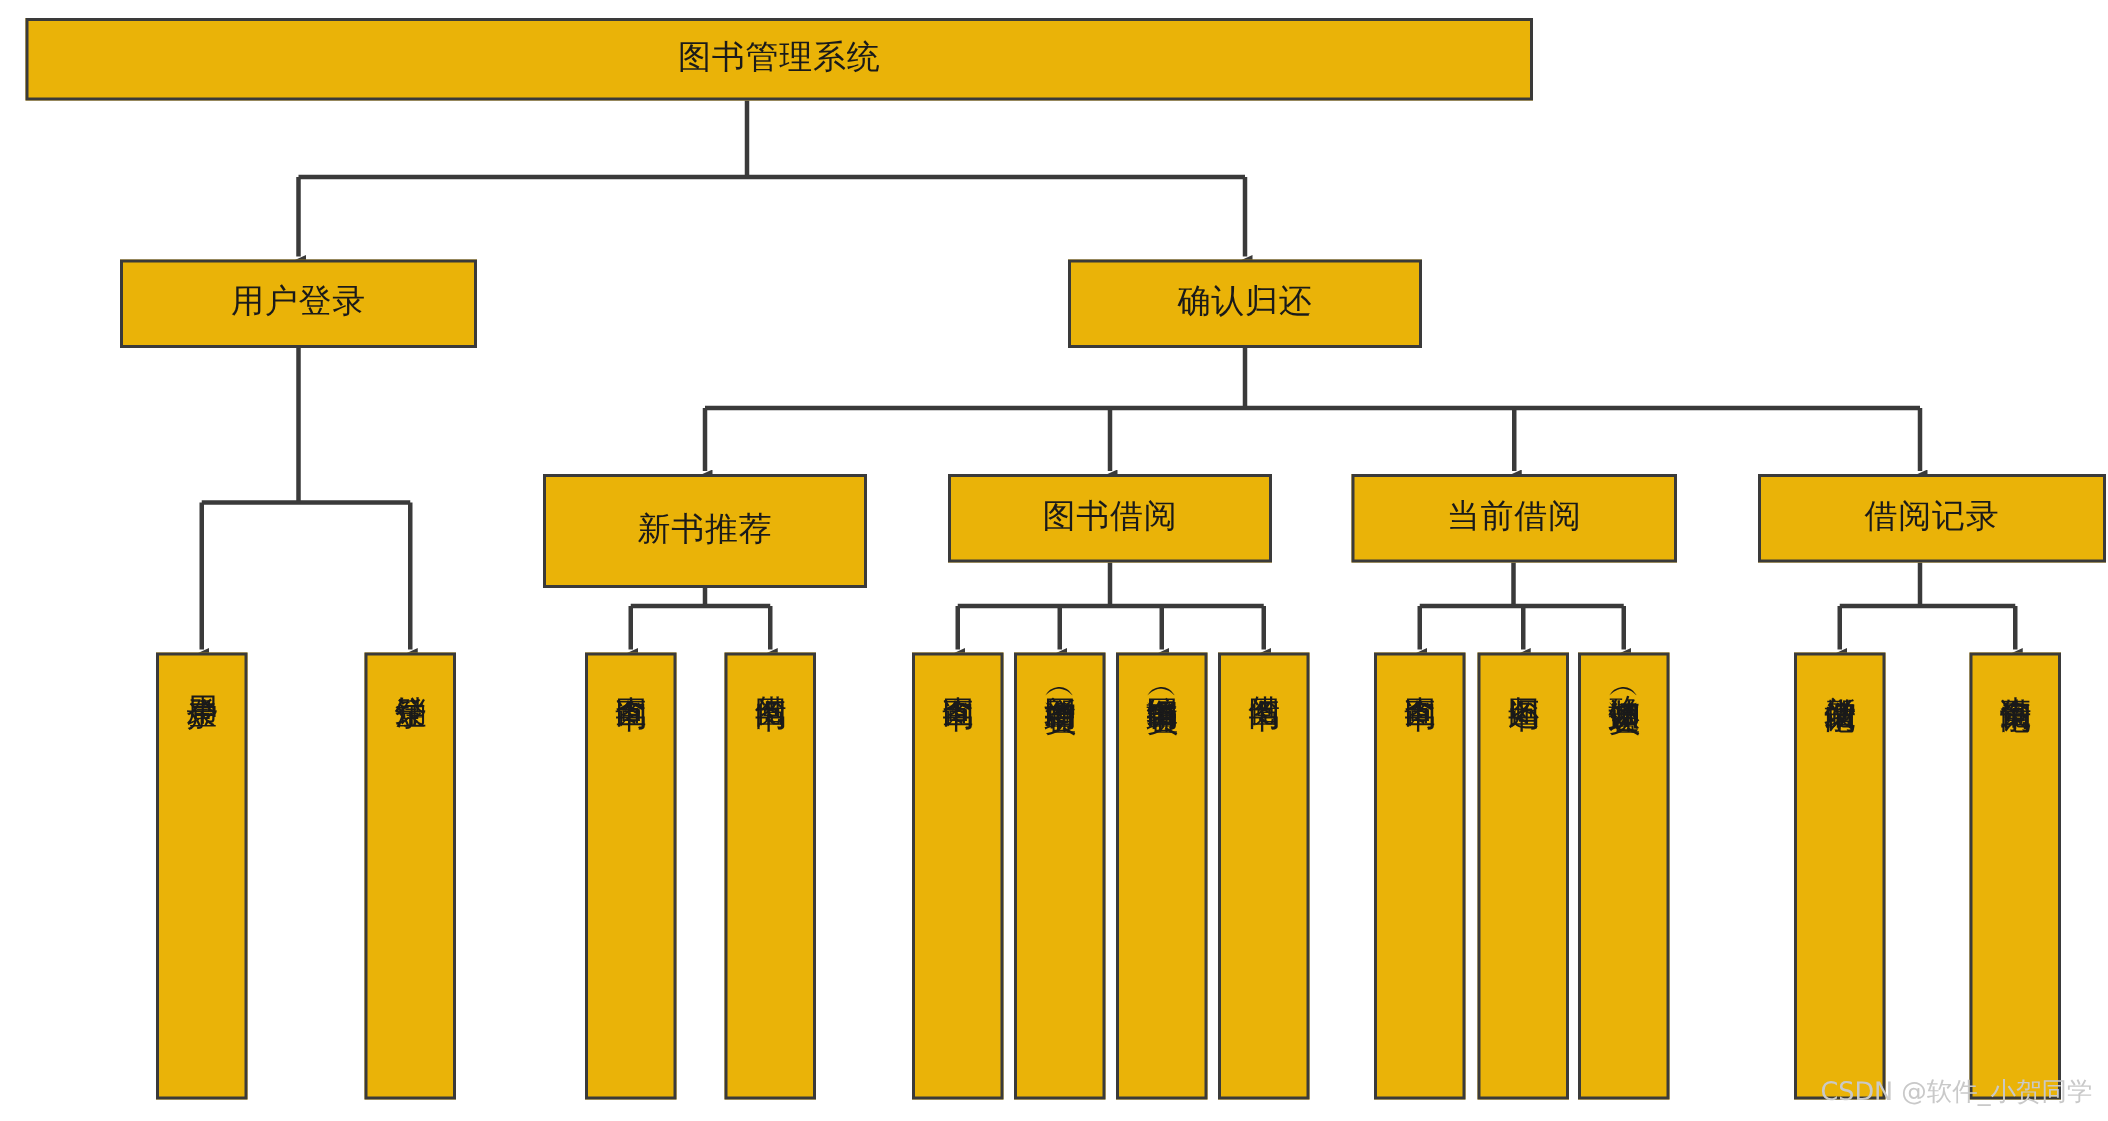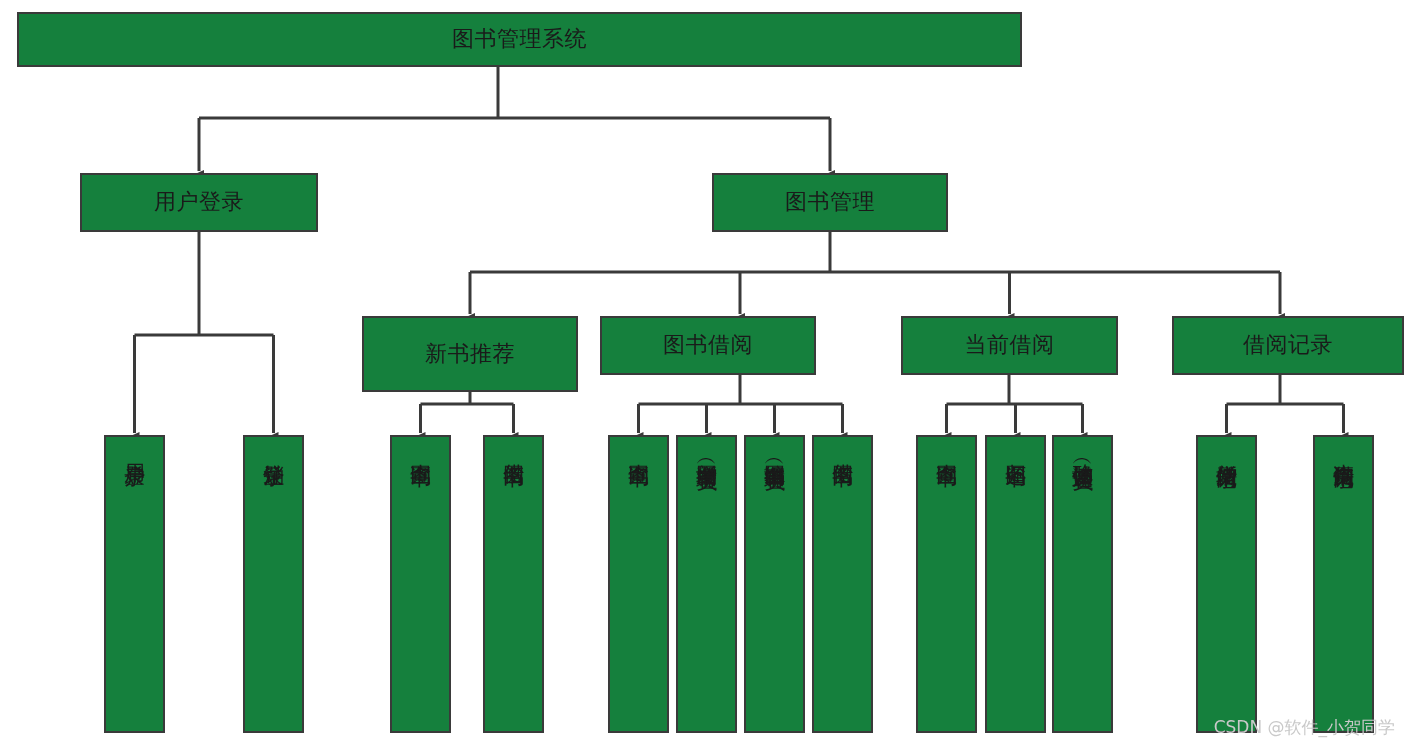--- a/index.html
+++ b/index.html
@@ -23,21 +23,21 @@
   svg.canvas {
     position: absolute;
     top: 0;
     left: 0;
     width: 1405px;
     height: 747px;
   }
   .node-box {
     position: absolute;
     box-sizing: border-box;
-    background: #15803d;
+    background: #eab308;
     border: 2px solid #3a3a3a;
     display: flex;
     align-items: center;
     justify-content: center;
     overflow: hidden;
   }
   .node-label {
     color: #1a1a1a;
     white-space: nowrap;
     letter-spacing: 0.5px;
@@ -121,26 +121,26 @@
   </svg>
 
   <div id="nodes-layer">
       <div class="node-box" style="left: 17px; top: 12px; width: 1005px; height: 55px;">
         <span class="node-label horizontal">图书管理系统</span>
       </div>
       <div class="node-box" style="left: 80px; top: 173px; width: 238px; height: 59px;">
         <span class="node-label horizontal">用户登录</span>
       </div>
       <div class="node-box" style="left: 712px; top: 173px; width: 236px; height: 59px;">
-        <span class="node-label horizontal">图书管理</span>
+        <span class="node-label horizontal">确认归还</span>
       </div>
       <div class="node-box" style="left: 362px; top: 316px; width: 216px; height: 76px;">
         <span class="node-label horizontal">新书推荐</span>
       </div>
-      <div class="node-box" style="left: 600px; top: 316px; width: 216px; height: 59px;">
+      <div class="node-box" style="left: 632px; top: 316px; width: 216px; height: 59px;">
         <span class="node-label horizontal">图书借阅</span>
       </div>
       <div class="node-box" style="left: 901px; top: 316px; width: 217px; height: 59px; justify-content: center;">
         <span class="node-label horizontal">当前借阅</span>
       </div>
       <div class="node-box" style="left: 1172px; top: 316px; width: 232px; height: 59px;">
         <span class="node-label horizontal">借阅记录</span>
       </div>
       <div class="node-box leaf-box" style="left: 104px; top: 435px; width: 61px; height: 298px;">
         <span class="node-label vertical">用户登录</span>

